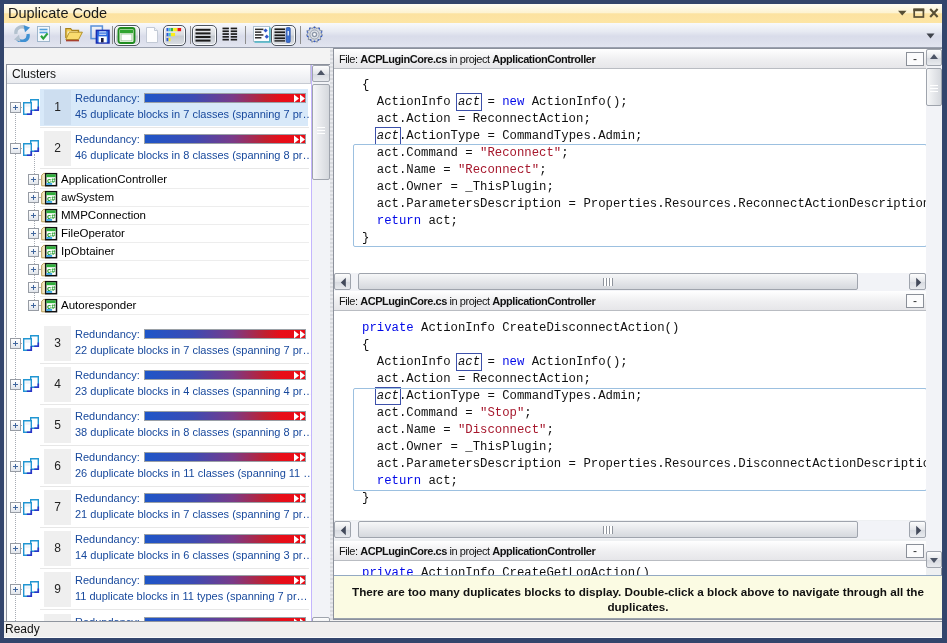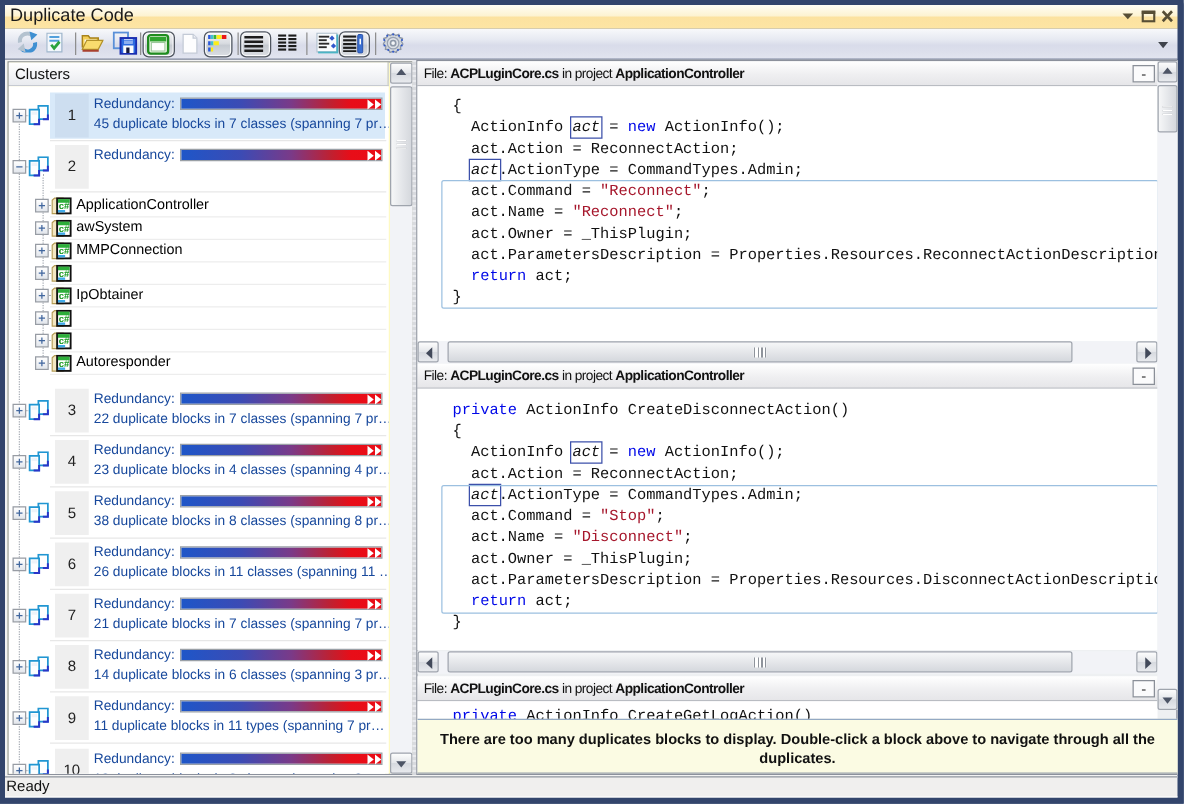--- a/index.html
+++ b/index.html
@@ -24,21 +24,21 @@
 .tsep { position:absolute; top:3px; width:1px; height:18px; background:#8e8e8e; }
 .pbtn { position:absolute; top:2px; height:21px; border:1.5px solid #4f555f; border-radius:5px;
   background:linear-gradient(#f2f3f5,#d9dce1 45%,#c6cbd2 55%,#dcdfe4);
   box-shadow:inset 0 0 0 1px #fafbfc; }
 .pbtn svg { position:absolute; left:2px; top:1px; }
 
 
 #client { position:absolute; left:4px; top:48px; width:938px; height:574px; background:#f3f3f3; }
 
 
-#lp { position:absolute; left:2px; top:1px; width:324px; height:571px; background:#fef9c3; border:1px solid #8c919c; }
+#lp { position:absolute; left:2px; top:16px; width:324px; height:571px; background:#c4b5fd; border:1px solid #8c919c; }
 #lphdr { position:absolute; left:0; top:0; width:304px; height:19px;
   background:linear-gradient(#ffffff,#f2f3f6 60%,#e9ebef);
   border-bottom:1px solid #c6cad2; border-right:1px solid #c6cad2;
   font-size:12px; line-height:19px; padding-left:5px; color:#111; }
 #tree { position:absolute; left:0; top:19px; width:304px; height:550px; background:#fff; overflow:hidden; }
 .row { position:absolute; left:33px; width:268px; height:37px; background:#fff; }
 .row.sel { background:#d8e9f9; }
 .numbox { position:absolute; left:37px; width:27px; height:35px; background:#efefef;
   font-size:12px; color:#222; text-align:center; line-height:35px; }
 .numbox.sel { background:#cddef0; }
@@ -285,20 +285,21 @@
 <path d="M9.3 11 v4.3 h-4.4" fill="none" stroke="#2a35c8" stroke-width="1.6"></path>
 <path d="M3.2 5.2 h4.6 v2.6 h-4.6 Z" fill="#eef3f9"></path>
 </svg>
 <div class="numbox" style="top:47px">2</div>
 <div class="red1" style="top:49px">Redundancy:</div>
 <div class="bar" style="top:50px"></div>
 <svg class="abs" style="left:286px;top:51px" width="13" height="9" viewBox="0 0 13 9">
 <path d="M1 0.5 L6 4.5 L1 8.5 Z" fill="#fff"></path>
 <path d="M7 0.5 L12 4.5 L7 8.5 Z" fill="#fff"></path>
 </svg>
+<div class="red2" style="top:65px">46 duplicate blocks in 8 classes (spanning 8 pr…</div>
 <div class="rsep" style="top:84px"></div>
 <div class="row" style="top:241px"></div>
 <div class="doth" style="left:14px;top:259px;width:9px"></div>
 <div class="pb" style="left:3px;top:254px">
             <i class="h"></i>
             <i class="v"></i>
           </div>
 <svg class="abs" style="left:15px;top:251px" width="19" height="17" viewBox="0 0 19 17">
 <path d="M8.7 0.7 h7.6 v10.6 h-7.6 Z" fill="#fdfeff" stroke="#2196d2" stroke-width="1.4"></path>
 <path d="M16.3 7.5 v3.8 h-4" fill="none" stroke="#2a35c8" stroke-width="1.6"></path>
@@ -516,20 +517,21 @@
             <i class="h"></i>
             <i class="v"></i>
           </div>
 <svg class="abs" style="left:34px;top:142px" width="17" height="16" viewBox="0 0 17 16">
 <path d="M0.7 3.2 l2-1.8 h6.8 v12.4 h-8.8 Z" fill="#f3e7c2" stroke="#b49b54"></path>
 <rect x="4.7" y="1.7" width="10.8" height="12" fill="#fff" stroke="#111" stroke-width="1.5"></rect>
 <rect x="5.3" y="2.3" width="9.4" height="2.9" fill="#2eae3a"></rect>
 <rect x="5.3" y="11" width="5.8" height="1.9" fill="#3fa9e8"></rect>
 <text x="6" y="10.6" font-family="Liberation Sans" font-size="7.6" font-weight="bold" fill="#17991f">c#</text>
 </svg>
+<div class="child" style="top:141px">FileOperator</div>
 <div class="csep" style="top:158px"></div>
 <div class="doth" style="left:32px;top:167px;width:6px"></div>
 <div class="pb" style="left:21px;top:162px">
             <i class="h"></i>
             <i class="v"></i>
           </div>
 <svg class="abs" style="left:34px;top:160px" width="17" height="16" viewBox="0 0 17 16">
 <path d="M0.7 3.2 l2-1.8 h6.8 v12.4 h-8.8 Z" fill="#f3e7c2" stroke="#b49b54"></path>
 <rect x="4.7" y="1.7" width="10.8" height="12" fill="#fff" stroke="#111" stroke-width="1.5"></rect>
 <rect x="5.3" y="2.3" width="9.4" height="2.9" fill="#2eae3a"></rect>

